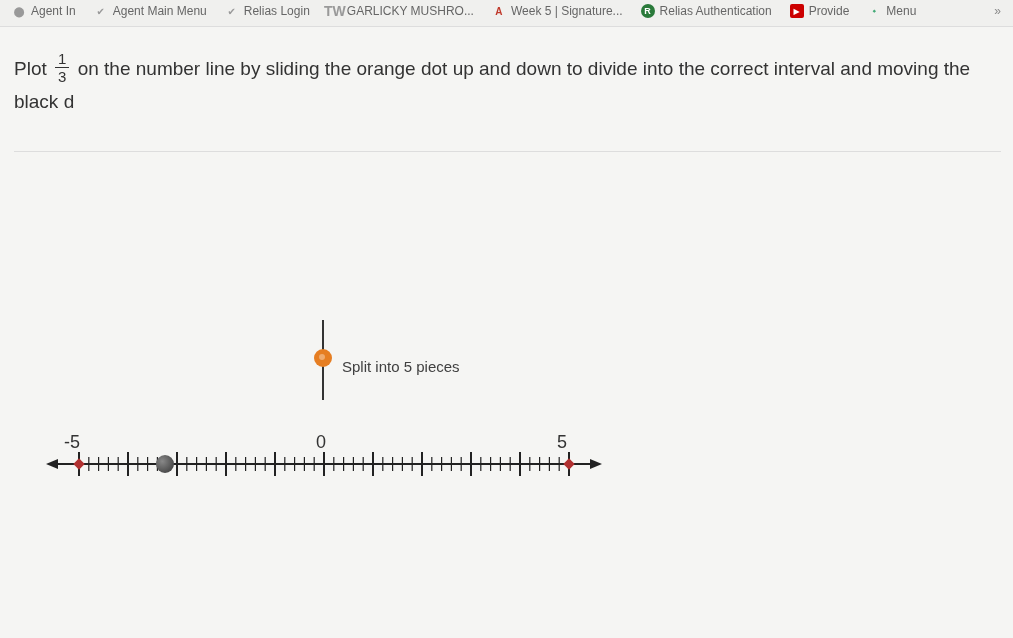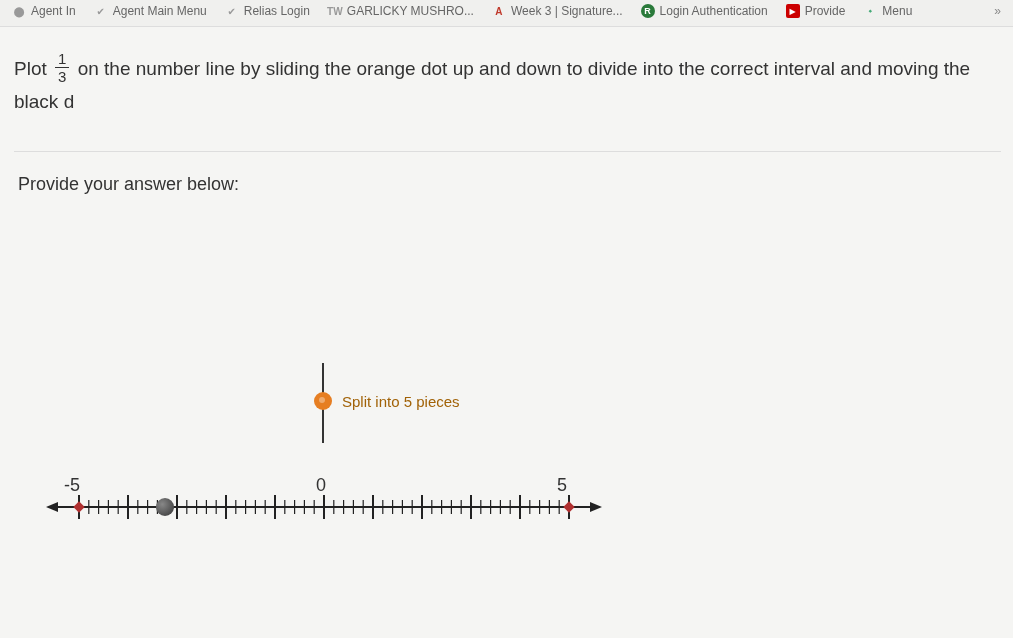--- a/index.html
+++ b/index.html
@@ -128,23 +128,23 @@
       left: 5px;
       top: 5px;
       width: 6px;
       height: 6px;
       background: rgba(255,255,255,0.35);
       border-radius: 50%;
     }
     .split-label {
       position: absolute;
       left: 298px;
-      top: 168px;
+      top: 176px;
       font-size: 15px;
-      color: #a16207;
+      color: #404040;
       font-weight: 500;
       white-space: nowrap;
     }
     .number-line-svg {
       position: absolute;
       left: 0;
       top: 255px;
       width: 560px;
       height: 60px;
     }
@@ -179,30 +179,30 @@
   </div>
   <div class="bookmark-item">
     <span class="bookmark-icon icon-gray">✔</span>
     <span>Agent Main Menu</span>
   </div>
   <div class="bookmark-item">
     <span class="bookmark-icon icon-gray">✔</span>
     <span>Relias Login</span>
   </div>
   <div class="bookmark-item">
-    <span class="bookmark-icon icon-gray" style="font-weight:bold;font-size:10px;">TW</span>
+    <span class="bookmark-icon icon-gray" style="font-weight:bold;font-size:14px;">TW</span>
     <span>GARLICKY MUSHRO...</span>
   </div>
   <div class="bookmark-item">
     <span class="bookmark-icon icon-red">A</span>
-    <span>Week 3 | Signature...</span>
+    <span>Week 5 | Signature...</span>
   </div>
   <div class="bookmark-item">
     <span class="bookmark-icon icon-green-circle">R</span>
-    <span>Login Authentication</span>
+    <span>Relias Authentication</span>
   </div>
   <div class="bookmark-item">
     <span class="bookmark-icon icon-youtube">▶</span>
     <span>Provide</span>
   </div>
   <div class="bookmark-item">
     <span class="bookmark-icon icon-maps">⬩</span>
     <span>Menu</span>
   </div>
   <span class="overflow-chevron">»</span>
@@ -214,21 +214,20 @@
     <span class="fraction">
       <span class="frac-num">1</span>
       <span class="frac-den">3</span>
     </span>
     <span>on the number line by sliding the orange dot up and down to divide into the correct interval and moving the black d</span>
     <br>
   </p>
 
   <hr class="divider">
 
-  <p class="answer-prompt">Provide your answer below:</p>
 
   <div class="number-line-container">
     <div class="slider-track"></div>
     <div class="orange-dot"></div>
     <div class="split-label">Split into 5 pieces</div>
 
     <span class="axis-label label-neg5">-5</span>
     <span class="axis-label label-0">0</span>
     <span class="axis-label label-5">5</span>
 

